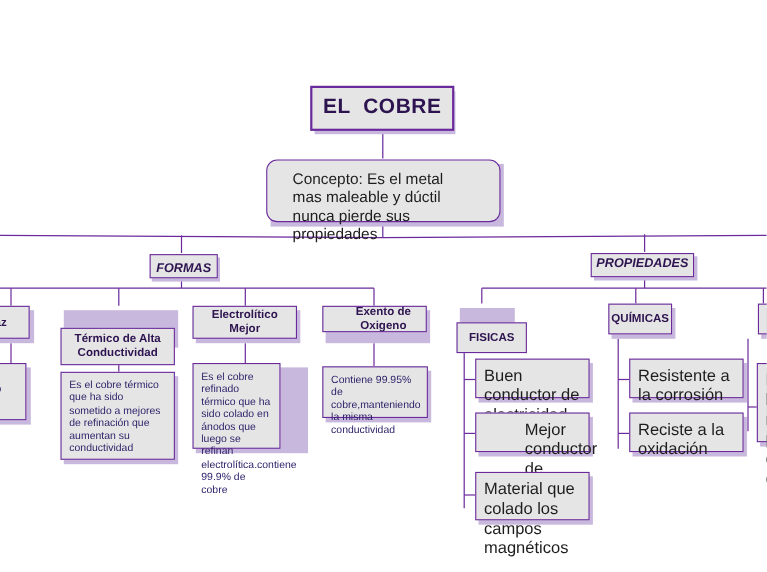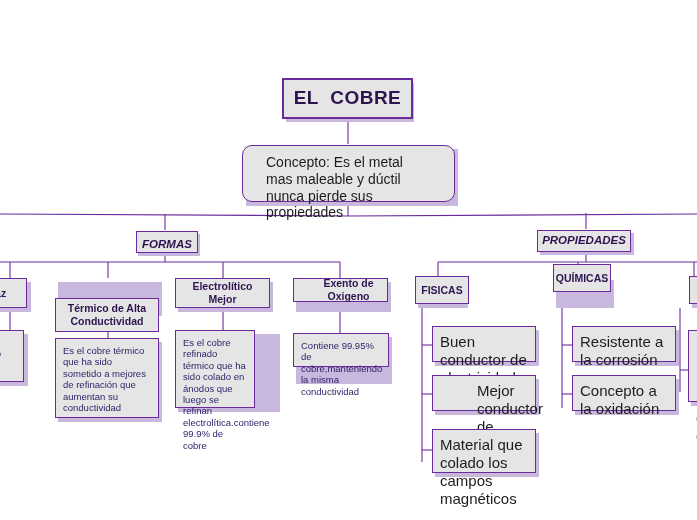--- a/index.html
+++ b/index.html
@@ -195,57 +195,57 @@
   <div class="shadow" style="left:178px; top:334px; width:102px; height:78px;"></div>
   <div class="node desc" style="left:175px; top:330px; width:80px; height:78px;">
     <span class="node-inner">Es el cobre refinado térmico que ha sido colado en ánodos que luego se refinan electrolítica.contiene 99.9% de cobre</span>
   </div>
 
   <div class="shadow" style="left:296px; top:282px; width:95px; height:30px;"></div>
   <div class="node cat" style="left:293px; top:278px; width:95px; height:24px;padding-left:20px;">
     <span class="node-inner">Exento de Oxigeno</span>
   </div>
   <div class="shadow" style="left:296px; top:337px; width:96px; height:47px;"></div>
-  <div class="node desc" style="left:293px; top:333px; width:96px; height:34px;">
+  <div class="node desc" style="left:293px; top:333px; width:96px; height:47px;">
     <span class="node-inner">Contiene 99.95% de cobre,manteniendo la misma conductividad</span>
   </div>
 
   <div class="shadow" style="left:418px; top:280px; width:50px; height:28px;"></div>
-  <div class="node cat" style="left:415px; top:276px; width:54px; height:28px;">
+  <div class="node cat" style="left:415px; top:293px; width:64px; height:28px;">
     <span class="node-inner">FISICAS</span>
   </div>
 
   <div class="shadow" style="left:435px; top:330px; width:104px; height:36px;"></div>
   <div class="node item" style="left:432px; top:326px; width:104px; height:36px;">
     <span class="node-inner">Buen conductor de electricidad</span>
   </div>
 
   <div class="shadow" style="left:435px; top:379px; width:104px; height:36px;"></div>
   <div class="node item" style="left:432px; top:375px; width:104px; height:36px;padding-left:44px;">
     <span class="node-inner">Mejor conductor de calor</span>
   </div>
 
   <div class="shadow" style="left:435px; top:433px; width:104px; height:44px;"></div>
   <div class="node item" style="left:432px; top:429px; width:104px; height:44px;">
     <span class="node-inner">Material que colado los campos magnéticos</span>
   </div>
 
   <div class="shadow" style="left:556px; top:280px; width:58px; height:28px;"></div>
-  <div class="node cat" style="left:553px; top:264px; width:58px; height:28px;">
+  <div class="node cat" style="left:553px; top:276px; width:58px; height:28px;">
     <span class="node-inner">QUÍMICAS</span>
   </div>
 
   <div class="shadow" style="left:575px; top:330px; width:104px; height:36px;"></div>
   <div class="node item" style="left:572px; top:326px; width:104px; height:36px;">
     <span class="node-inner">Resistente a la corrosión</span>
   </div>
 
   <div class="shadow" style="left:575px; top:379px; width:104px; height:36px;"></div>
   <div class="node item" style="left:572px; top:375px; width:104px; height:36px;">
-    <span class="node-inner">Concepto a la oxidación</span>
+    <span class="node-inner">Reciste a la oxidación</span>
   </div>
 
   <div class="shadow" style="left:692px; top:280px; width:55px; height:28px;"></div>
   <div class="node cat" style="left:689px; top:276px; width:55px; height:28px;">
     <span class="node-inner"></span>
   </div>
 
   <div class="shadow" style="left:691px; top:334px; width:70px; height:72px;"></div>
   <div class="node item" style="left:688px; top:330px; width:70px; height:72px;">
     <span class="node-inner">El

